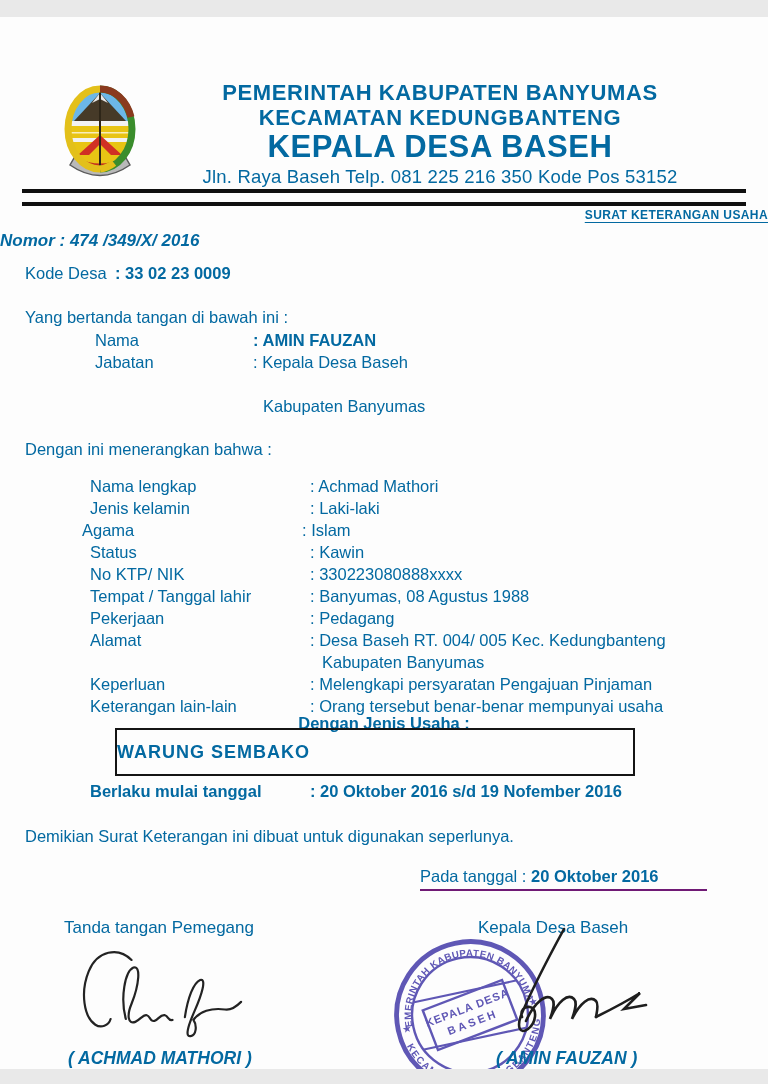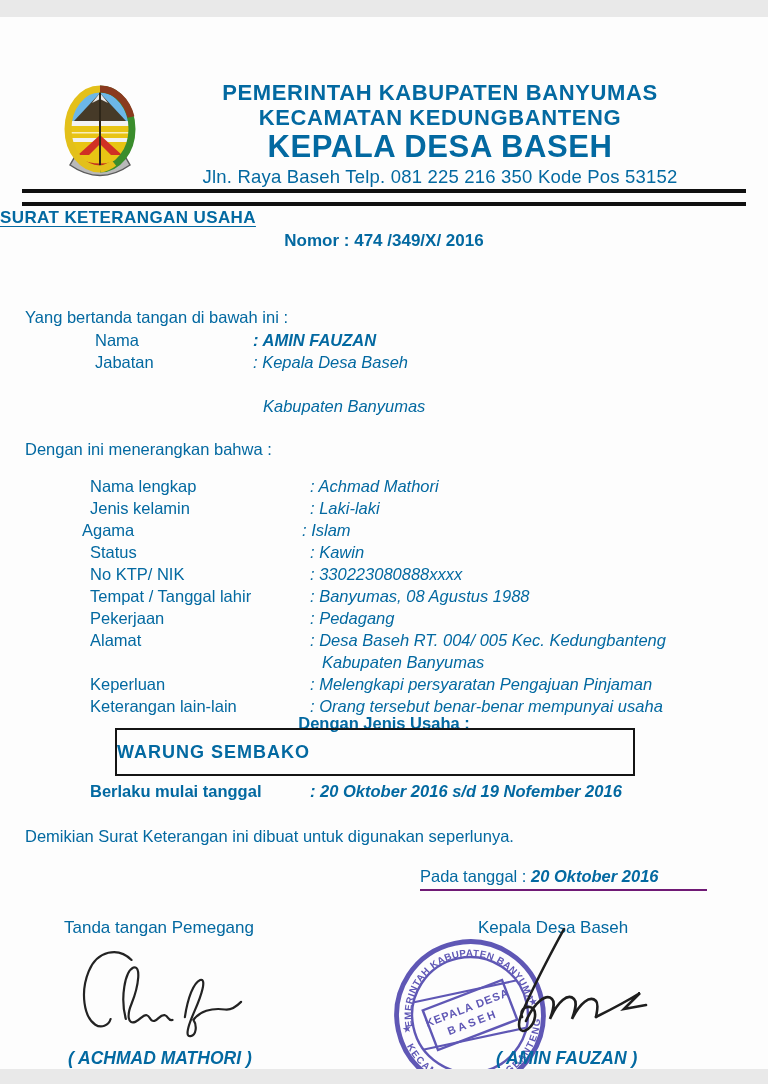--- a/index.html
+++ b/index.html
@@ -7,31 +7,31 @@
         font-family:"Liberation Sans","DejaVu Sans",sans-serif;color:#0369a1;overflow:hidden;}
   .abs{position:absolute;}
   
   .head-text{position:absolute;left:148px;top:63px;width:584px;text-align:center;}
   .h-line{font-size:22px;font-weight:bold;letter-spacing:.6px;line-height:25px;}
   .h-office{font-size:31px;font-weight:bold;letter-spacing:.6px;line-height:33px;}
   .h-addr{font-size:18.5px;line-height:23px;margin-top:2px;letter-spacing:.2px;}
   .rule{position:absolute;left:22px;right:22px;top:172px;height:9px;
         border-top:4px solid #101010;border-bottom:4px solid #101010;}
   
-  .doc-title{position:absolute;left:0;right:0;top:191px;text-align:left;
-             font-size:17px;font-weight:bold;letter-spacing:.4px;}
+  .doc-title{position:absolute;left:0;right:0;top:191px;text-align:right;
+             font-size:12px;font-weight:bold;letter-spacing:.4px;}
   .doc-title span{text-decoration:underline;text-underline-offset:3px;}
-  .doc-number{position:absolute;left:0;right:0;top:214px;text-align:center;
-              font-size:17px;font-weight:bold;}
+  .doc-number{position:absolute;left:0;right:0;top:214px;text-align:left;
+              font-size:17px;font-weight:bold;font-style:italic;}
   
   .row{position:absolute;font-size:16.5px;line-height:21px;white-space:nowrap;}
   .lab1{display:inline-block;width:158px;}
   .lab2{display:inline-block;width:220px;}
   .labk{display:inline-block;width:90px;}
-  .val{font-style:italic;text-align:right;}
+  .val{text-align:right;}
   .b{font-weight:bold;}
   .intro{position:absolute;left:25px;font-size:16.5px;text-align:right;}
   
   .jenis-caption{position:absolute;left:0;right:0;top:697px;text-align:center;
                  font-size:16.5px;font-weight:bold;}
   .biz-box{position:absolute;left:115px;top:711px;width:516px;height:44px;
            border:2.5px solid #141414;font-size:18px;font-weight:bold;
            letter-spacing:1px;line-height:44px;}
   
   .issue{position:absolute;left:420px;top:848px;font-size:16.5px;}
@@ -84,20 +84,23 @@
     <div class="h-office">KEPALA DESA BASEH</div>
     <div class="h-addr">Jln. Raya Baseh Telp. 081 225 216 350 Kode Pos 53152</div>
   </div>
   <div class="rule"></div>
 
   <div class="doc-title">
     <span>SURAT KETERANGAN USAHA</span>
   </div>
   <div class="doc-number">Nomor : 474 /349/X/ 2016</div>
 
+  <div class="row" style="left:25px;top:246px">
+    <span class="labk">Kode Desa</span><span class="b"><span>: 33 02 23 </span><span>0009</span></span>
+  </div>
 
   <div class="intro" style="top:291px">Yang bertanda tangan di bawah ini :</div>
   <div class="row" style="left:95px;top:313px">
     <span class="lab1">Nama</span><span class="val b">: AMIN FAUZAN</span>
   </div>
   <div class="row" style="left:95px;top:335px">
     <span class="lab1">Jabatan</span><span class="val">: Kepala Desa Baseh</span>
   </div>
   <div class="row val" style="left:263px;top:379px">Kabupaten Banyumas</div>
 

